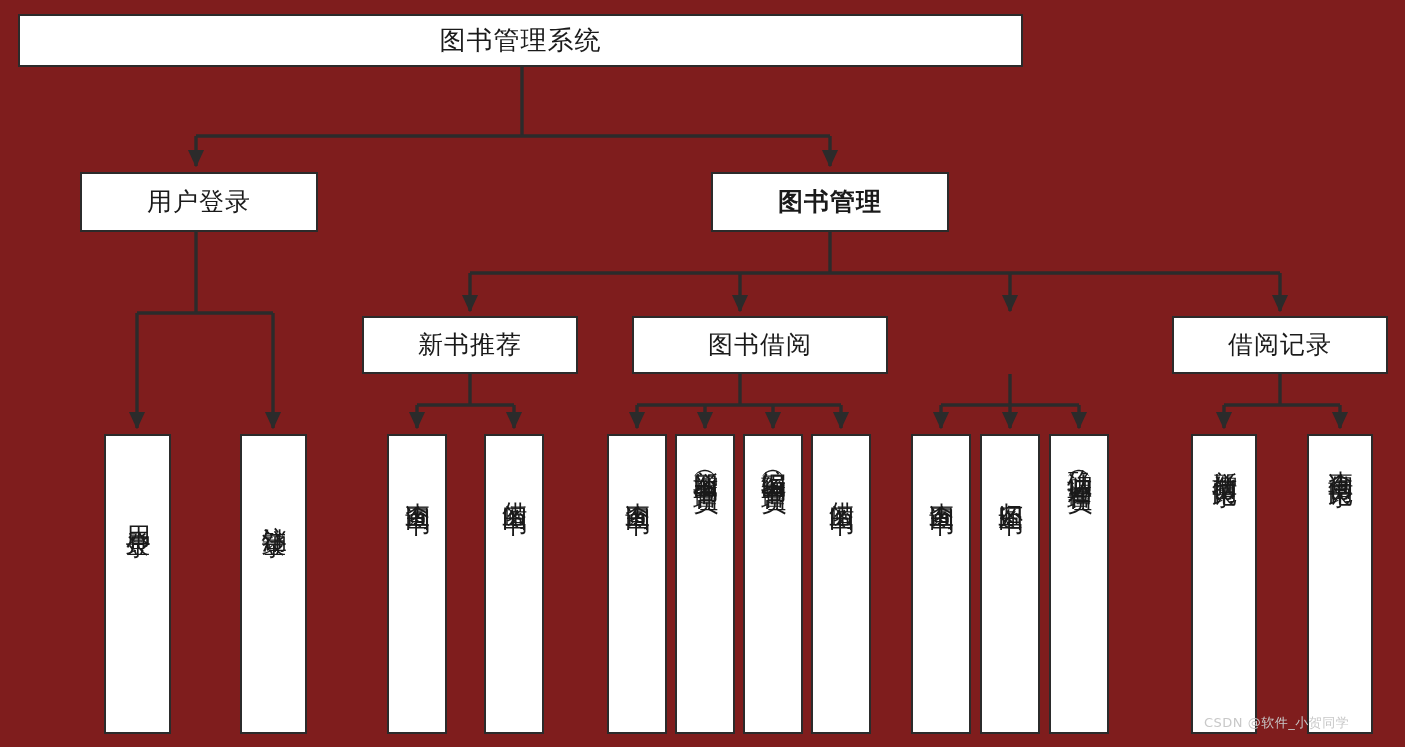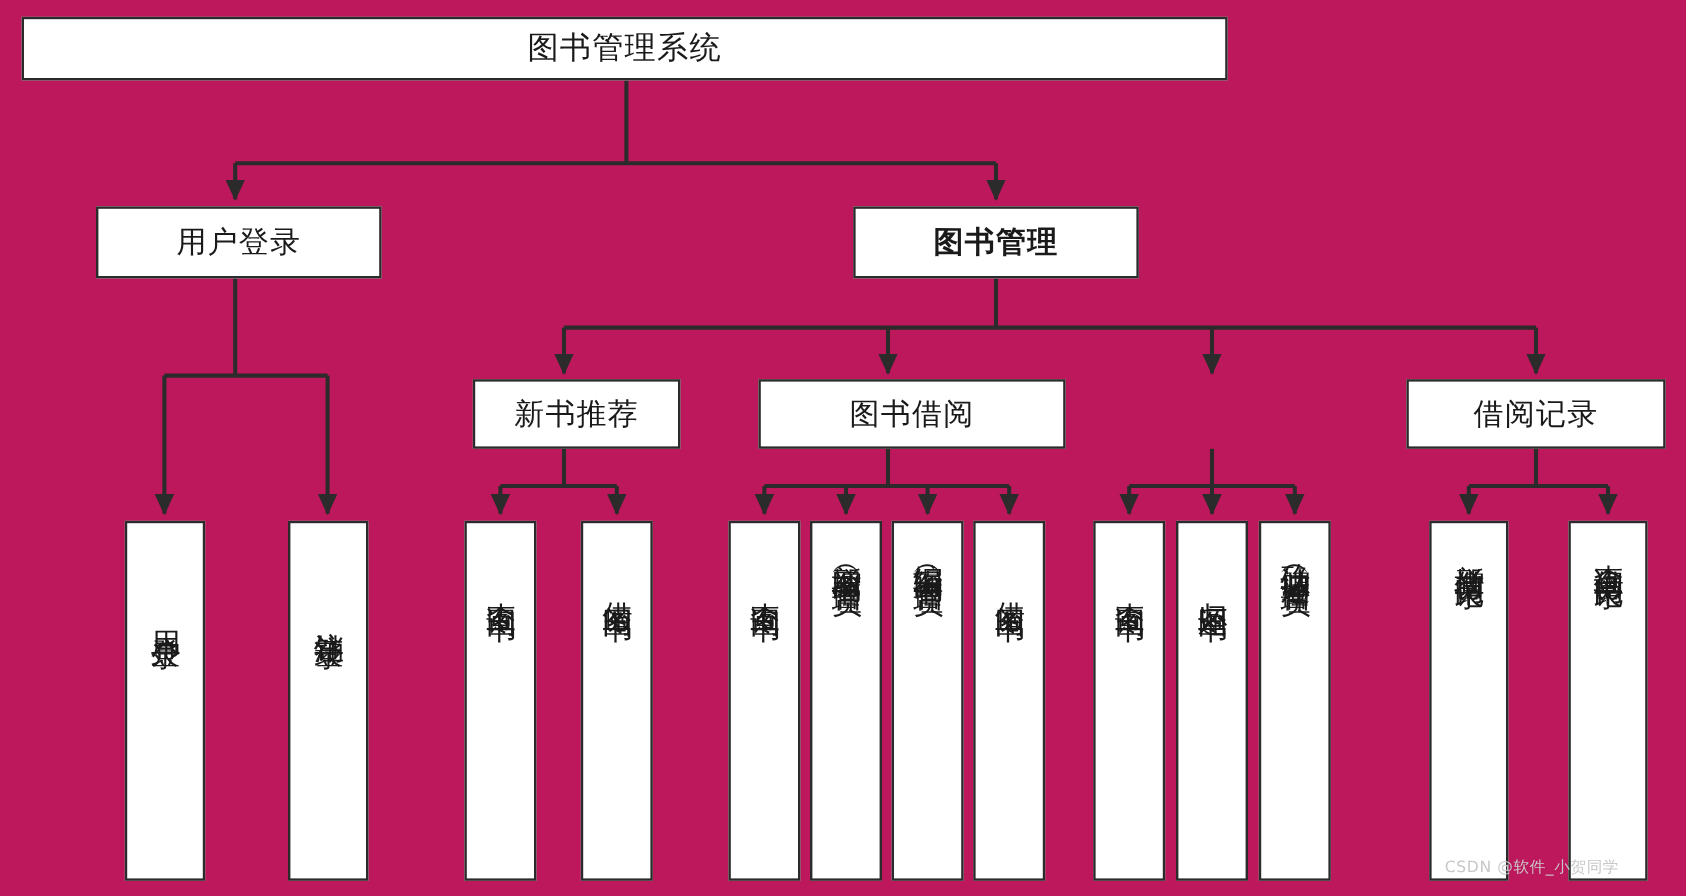--- a/index.html
+++ b/index.html
@@ -4,21 +4,21 @@
 <style>
   html, body {
     margin: 0;
     padding: 0;
     background: #ffffff;
   }
   #canvas {
     position: relative;
     width: 1405px;
     height: 747px;
-    background: #be185d;
+    background: #7f1d1d;
     font-family: "DejaVu Sans", "Liberation Sans", sans-serif;
     overflow: hidden;
   }
   svg.edges {
     position: absolute;
     left: 0;
     top: 0;
     width: 1405px;
     height: 747px;
     pointer-events: none;
@@ -137,21 +137,21 @@
   </div>
 
   <div class="node h" style="left:80px; top:172px; width:238px; height:60px;">
     <span class="label">用户登录</span>
   </div>
 
   <div class="node h" style="left:711px; top:172px; width:238px; height:60px;font-weight:bold;">
     <span class="label">图书管理</span>
   </div>
 
-  <div class="node h" style="left:362px; top:316px; width:173px; height:58px;margin-left:32px;">
+  <div class="node h" style="left:362px; top:316px; width:216px; height:58px;">
     <span class="label">新书推荐</span>
   </div>
 
   <div class="node h" style="left:632px; top:316px; width:256px; height:58px;">
     <span class="label">图书借阅</span>
   </div>
 
 
   <div class="node h" style="left:1172px; top:316px; width:216px; height:58px;">
     <span class="label">借阅记录</span>

